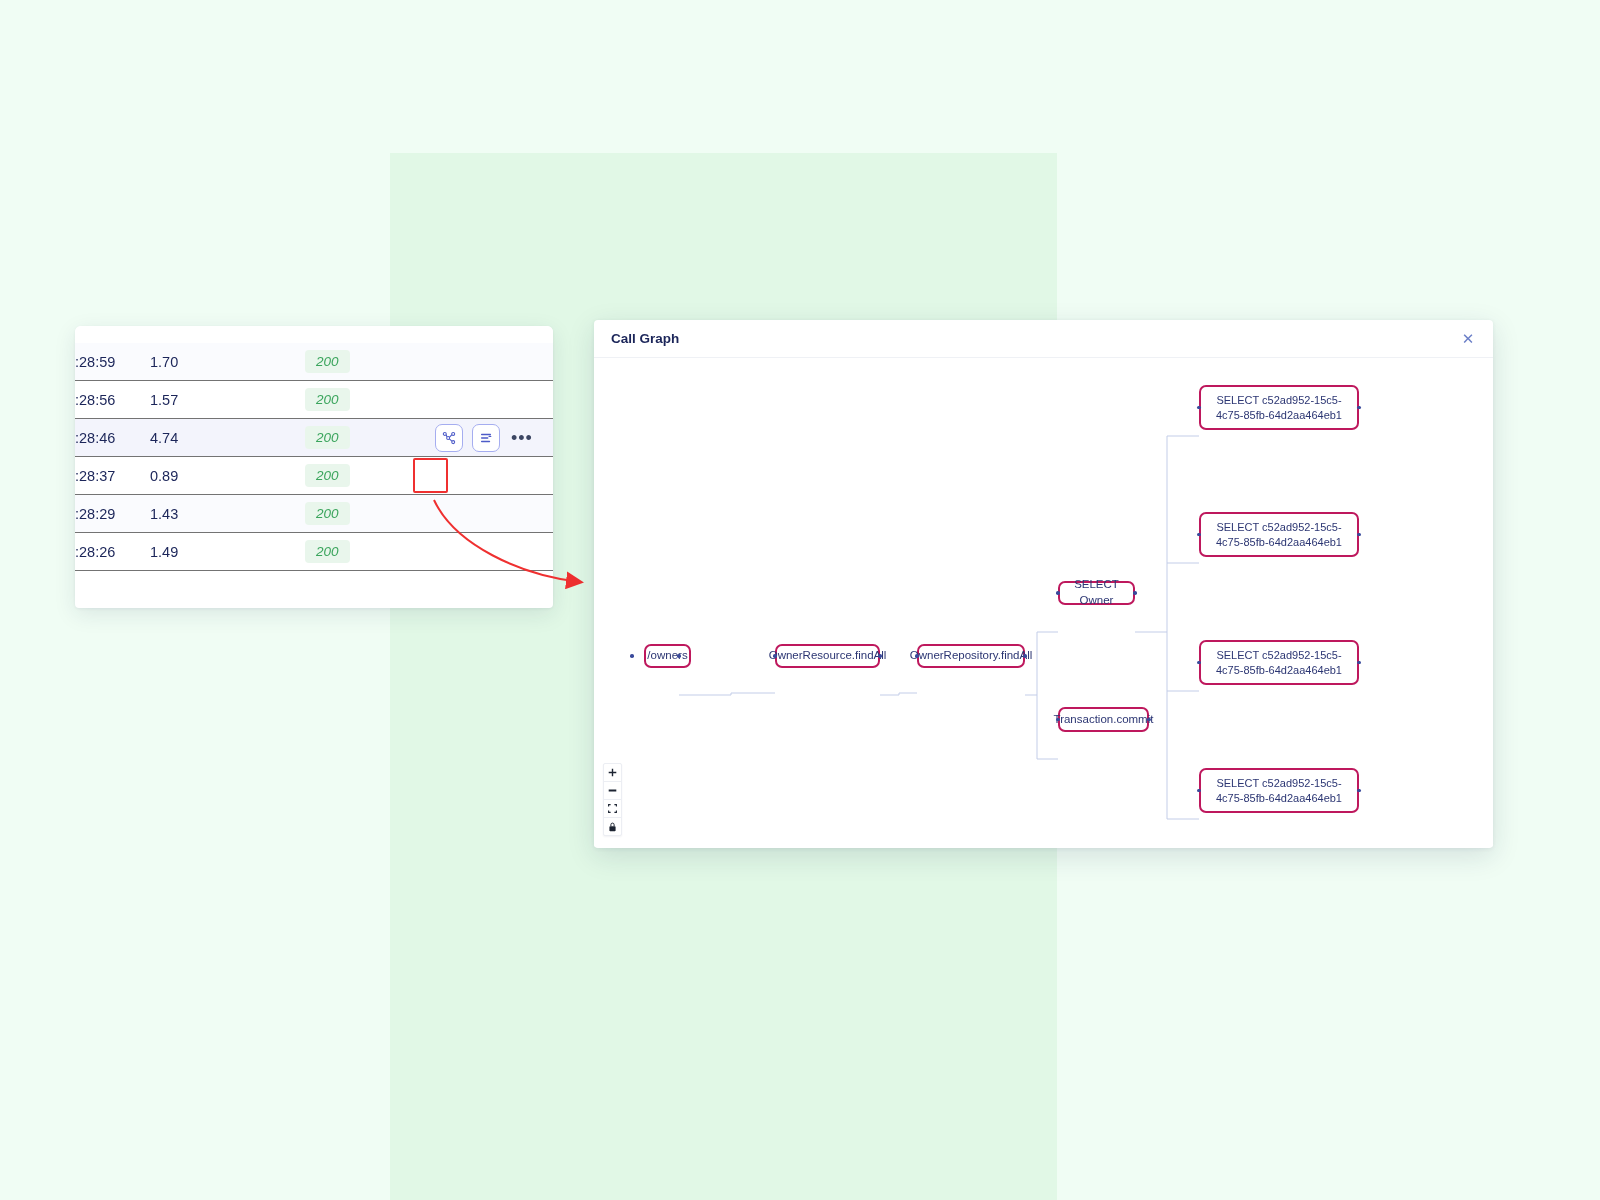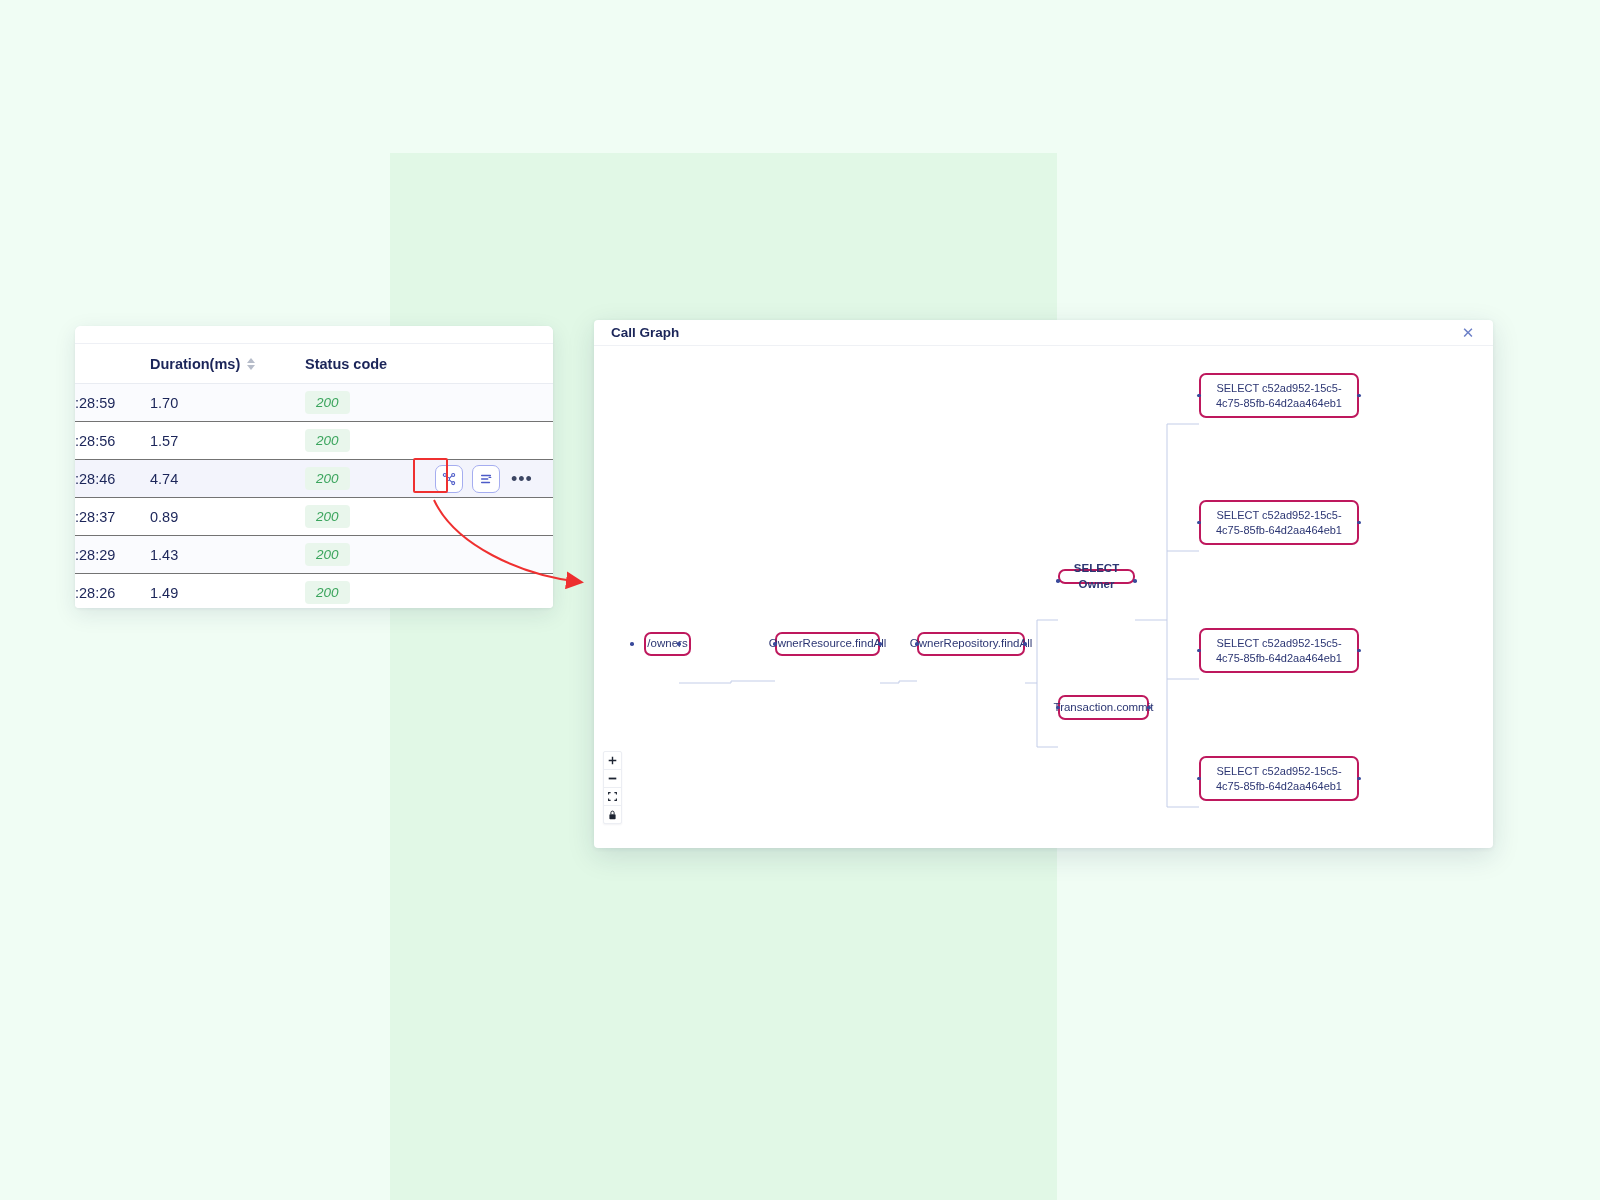--- a/index.html
+++ b/index.html
@@ -119,21 +119,21 @@
   .cg-panel {
     position: absolute;
     left: 594px; top: 320px;
     width: 899px; height: 528px;
     background: #ffffff;
     border-radius: 4px;
     box-shadow: 0 8px 28px rgba(25,40,80,0.13), 0 1px 4px rgba(25,40,80,0.07);
     overflow: hidden;
   }
   .cg-header {
-    height: 26px;
+    height: 38px;
     display: flex; align-items: center;
     padding: 0 16px 0 17px;
     border-bottom: 1px solid #eff1f5;
     box-sizing: border-box;
   }
   .cg-title {
     font-size: 13.5px;
     font-weight: bold;
     color: #1b2559;
     flex: 1;
@@ -201,32 +201,20 @@
   .arrow-svg { position: absolute; left: 0; top: 0; pointer-events:none; }
 </style>
 </head>
 <body>
 
 <div class="bg-band"></div>
 
 <div class="table-panel">
   <div class="table-topstrip"></div>
 
-  <div class="thead">
-    <div class="col-time"></div>
-    <div class="col-dur">
-      <span>Duration(ms)</span>
-      <span class="sort-icon">
-          <i class="up"></i>
-          <i class="down"></i>
-        </span>
-    </div>
-    <div class="col-status">Status code</div>
-    <div class="col-actions"></div>
-  </div>
 
   <div id="tbody">
       <div class="trow alt">
         <div class="cell-time">:28:59</div>
         <div class="cell-dur">1.70</div>
         <div class="cell-status"><span class="badge-200">200</span></div>
         <div class="col-actions"></div>
       </div>
       <div class="trow">
         <div class="cell-time">:28:56</div>
@@ -328,21 +316,21 @@
     <div id="cg-nodes">
         <div class="gnode" style="left: 50px; top: 286px; width: 47px; height: 24px;">/owners</div>
         <div class="port" style="left: 36px; top: 296px;"></div>
         <div class="port" style="left: 83px; top: 296px;"></div>
         <div class="gnode" style="left: 181px; top: 286px; width: 105px; height: 24px;">OwnerResource.findAll</div>
         <div class="port" style="left: 179px; top: 296px;"></div>
         <div class="port" style="left: 284px; top: 296px;"></div>
         <div class="gnode" style="left: 323px; top: 286px; width: 108px; height: 24px;">OwnerRepository.findAll</div>
         <div class="port" style="left: 321px; top: 296px;"></div>
         <div class="port" style="left: 429px; top: 296px;"></div>
-        <div class="gnode" style="left: 464px; top: 223px; width: 77px; height: 15px; font-weight: bold;">SELECT Owner</div>
+        <div class="gnode" style="left: 464px; top: 223px; width: 77px; height: 24px;">SELECT Owner</div>
         <div class="port" style="left: 462px; top: 233px;"></div>
         <div class="port" style="left: 539px; top: 233px;"></div>
         <div class="gnode" style="left: 464px; top: 349px; width: 91px; height: 25px;">Transaction.commit</div>
         <div class="port" style="left: 462px; top: 359.5px;"></div>
         <div class="port" style="left: 553px; top: 359.5px;"></div>
         <div class="gnode wide" style="left: 605px; top: 27px; width: 160px; height: 45px;">SELECT c52ad952-15c5-4c75-85fb-64d2aa464eb1</div>
         <div class="port" style="left: 603px; top: 47.5px;"></div>
         <div class="port" style="left: 763px; top: 47.5px;"></div>
         <div class="gnode wide" style="left: 605px; top: 154px; width: 160px; height: 45px;">SELECT c52ad952-15c5-4c75-85fb-64d2aa464eb1</div>
         <div class="port" style="left: 603px; top: 174.5px;"></div>

